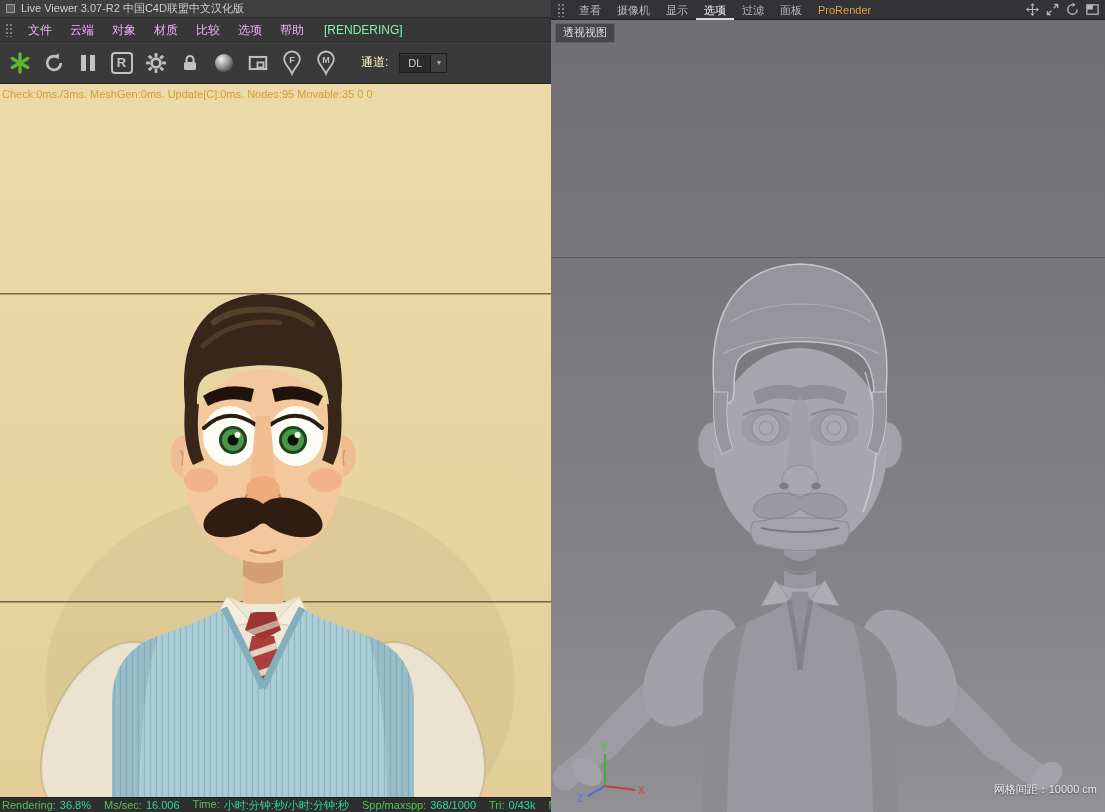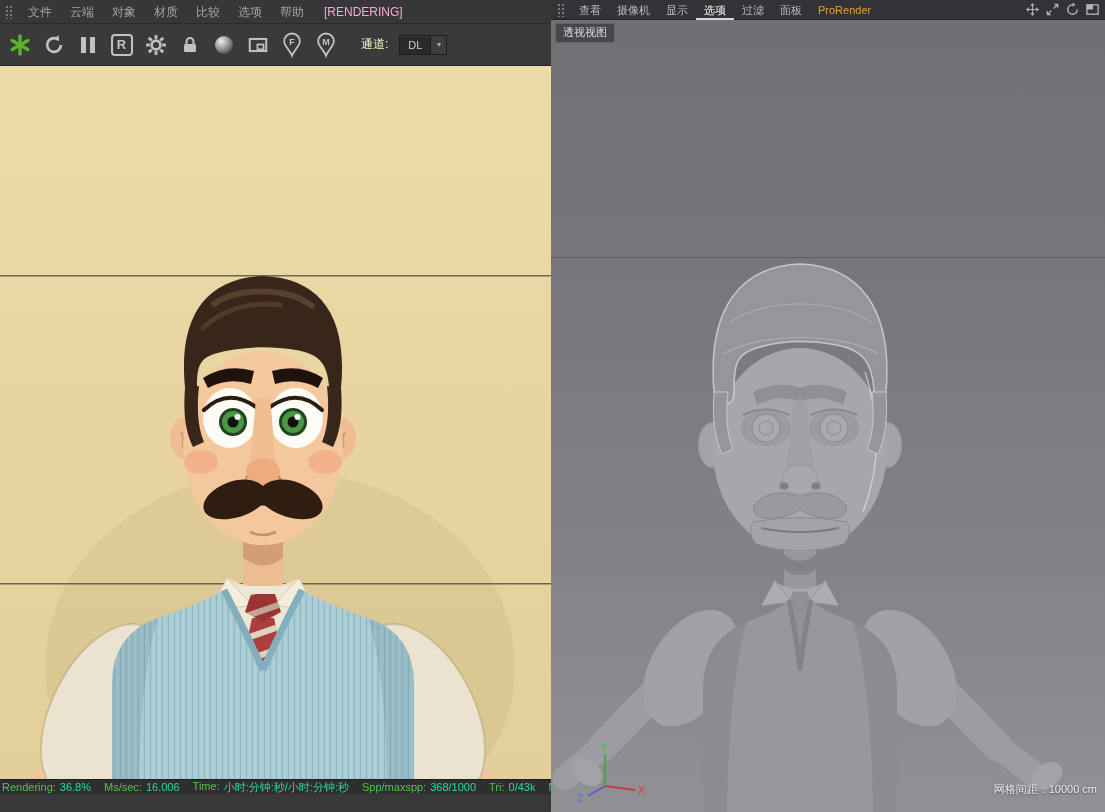--- a/index.html
+++ b/index.html
@@ -10,22 +10,22 @@
   
   .lv-window { position:absolute; left:0; top:0; width:551px; height:812px; background:#383838; }
   .lv-titlebar { height:18px; background:#3f3f3f; border-bottom:1px solid #2a2a2a; display:flex; align-items:center; padding:0 6px; gap:6px; }
   .win-ico { width:9px; height:9px; background:#5e5e5e; border:1px solid #9a9a9a; display:inline-block; }
   .lv-title { font-size:11px; color:#cfcfcf; white-space:nowrap; }
 
   .lv-menubar { height:24px; background:#373737; border-bottom:1px solid #2b2b2b; display:flex; align-items:center; padding-left:3px; }
   .grip { width:8px; height:14px; margin:0 6px 0 2px;
           background-image:radial-gradient(circle, #7c7c7c 1px, transparent 1.3px);
           background-size:4px 4px; flex:0 0 auto; }
-  .mi { font-size:12px; color:#a3a3a3; padding:0 9px; line-height:24px; white-space:nowrap; }
-  .mi.rendering { color:#f9a8d4; margin-left:2px; }
+  .mi { font-size:12px; color:#f0abfc; padding:0 9px; line-height:24px; white-space:nowrap; }
+  .mi.rendering { color:#86efac; margin-left:2px; }
 
   .lv-toolbar { height:42px; background:#3a3a3a; border-bottom:1px solid #232323; display:flex; align-items:center; padding-left:5px; gap:5px; }
   .tbtn { width:29px; height:30px; display:flex; align-items:center; justify-content:center; border-radius:3px; flex:0 0 auto; }
   .pause span { width:5px; height:16px; background:#c2c2c2; margin:0 2px; display:inline-block; }
   .rbtn { width:22px; height:22px; border:2px solid #c2c2c2; border-radius:4px; color:#c2c2c2; font-weight:bold;
           font-size:13px; display:flex; align-items:center; justify-content:center; }
   .chan-label { color:#fef9c3; font-size:12px; margin-left:16px; margin-right:6px; white-space:nowrap; }
   .chan-select { width:48px; height:20px; background:#2a2a2a; border:1px solid #1d1d1d;
                  box-shadow:inset 0 1px 0 rgba(255,255,255,0.07); display:flex; align-items:center; }
   .chan-value { flex:1; padding-left:8px; font-size:11px; color:#d2d2d2; }
@@ -60,20 +60,24 @@
   .axis-gizmo { position:absolute; left:22px; bottom:8px; }
   .axis-gizmo text { font-size:10px; font-weight:bold; }
 </style>
 </head>
 <body>
 
 <div class="screen">
 
   <section class="lv-window">
 
+    <div class="lv-titlebar">
+      <span class="win-ico"></span>
+      <span class="lv-title">Live Viewer 3.07-R2 中国C4D联盟中文汉化版</span>
+    </div>
 
     <div class="lv-menubar">
       <span class="grip"></span>
       <span class="mi">文件</span>
       <span class="mi">云端</span>
       <span class="mi">对象</span>
       <span class="mi">材质</span>
       <span class="mi">比较</span>
       <span class="mi">选项</span>
       <span class="mi">帮助</span>
@@ -247,20 +251,21 @@
         <path d="M256,332 L270,332 L276,398 Q263,392 250,398 Z" fill="#f2bd90"></path>
         <ellipse cx="263" cy="406" rx="17" ry="14" fill="#eeab7d"></ellipse>
         <path d="M247,410 Q244,416 250,418" stroke="#c9895c" stroke-width="2.5" fill="none"></path>
         <path d="M279,410 Q282,416 276,418" stroke="#c9895c" stroke-width="2.5" fill="none"></path>
         <ellipse cx="201" cy="396" rx="17" ry="12" fill="#f09a76" opacity="0.45"></ellipse>
         <ellipse cx="325" cy="396" rx="17" ry="12" fill="#f09a76" opacity="0.45"></ellipse>
 
         <path d="M263,420 C252,410 232,412 217,422 C203,431 199,444 209,450 C221,457 245,452 259,441 C261,439 265,439 267,441 C281,452 305,457 317,450 C327,444 323,431 309,422 C294,412 274,410 263,420 Z" fill="#2f1d12"></path>
         <path d="M250,466 Q263,472 276,466" stroke="#c08055" stroke-width="2.5" fill="none" opacity="0.8"></path>
       </svg>
+      <div class="lv-stats">Check:0ms./3ms. MeshGen:0ms. Update[C]:0ms. Nodes:95 Movable:35  0 0</div>
     </div>
 
     <div class="lv-statusbar">
       <span class="seg">
         <span class="lbl">Rendering:</span>
         <span class="val">36.8%</span>
       </span>
       <span class="seg">
         <span class="lbl">Ms/sec:</span>
         <span class="val">16.006</span>

